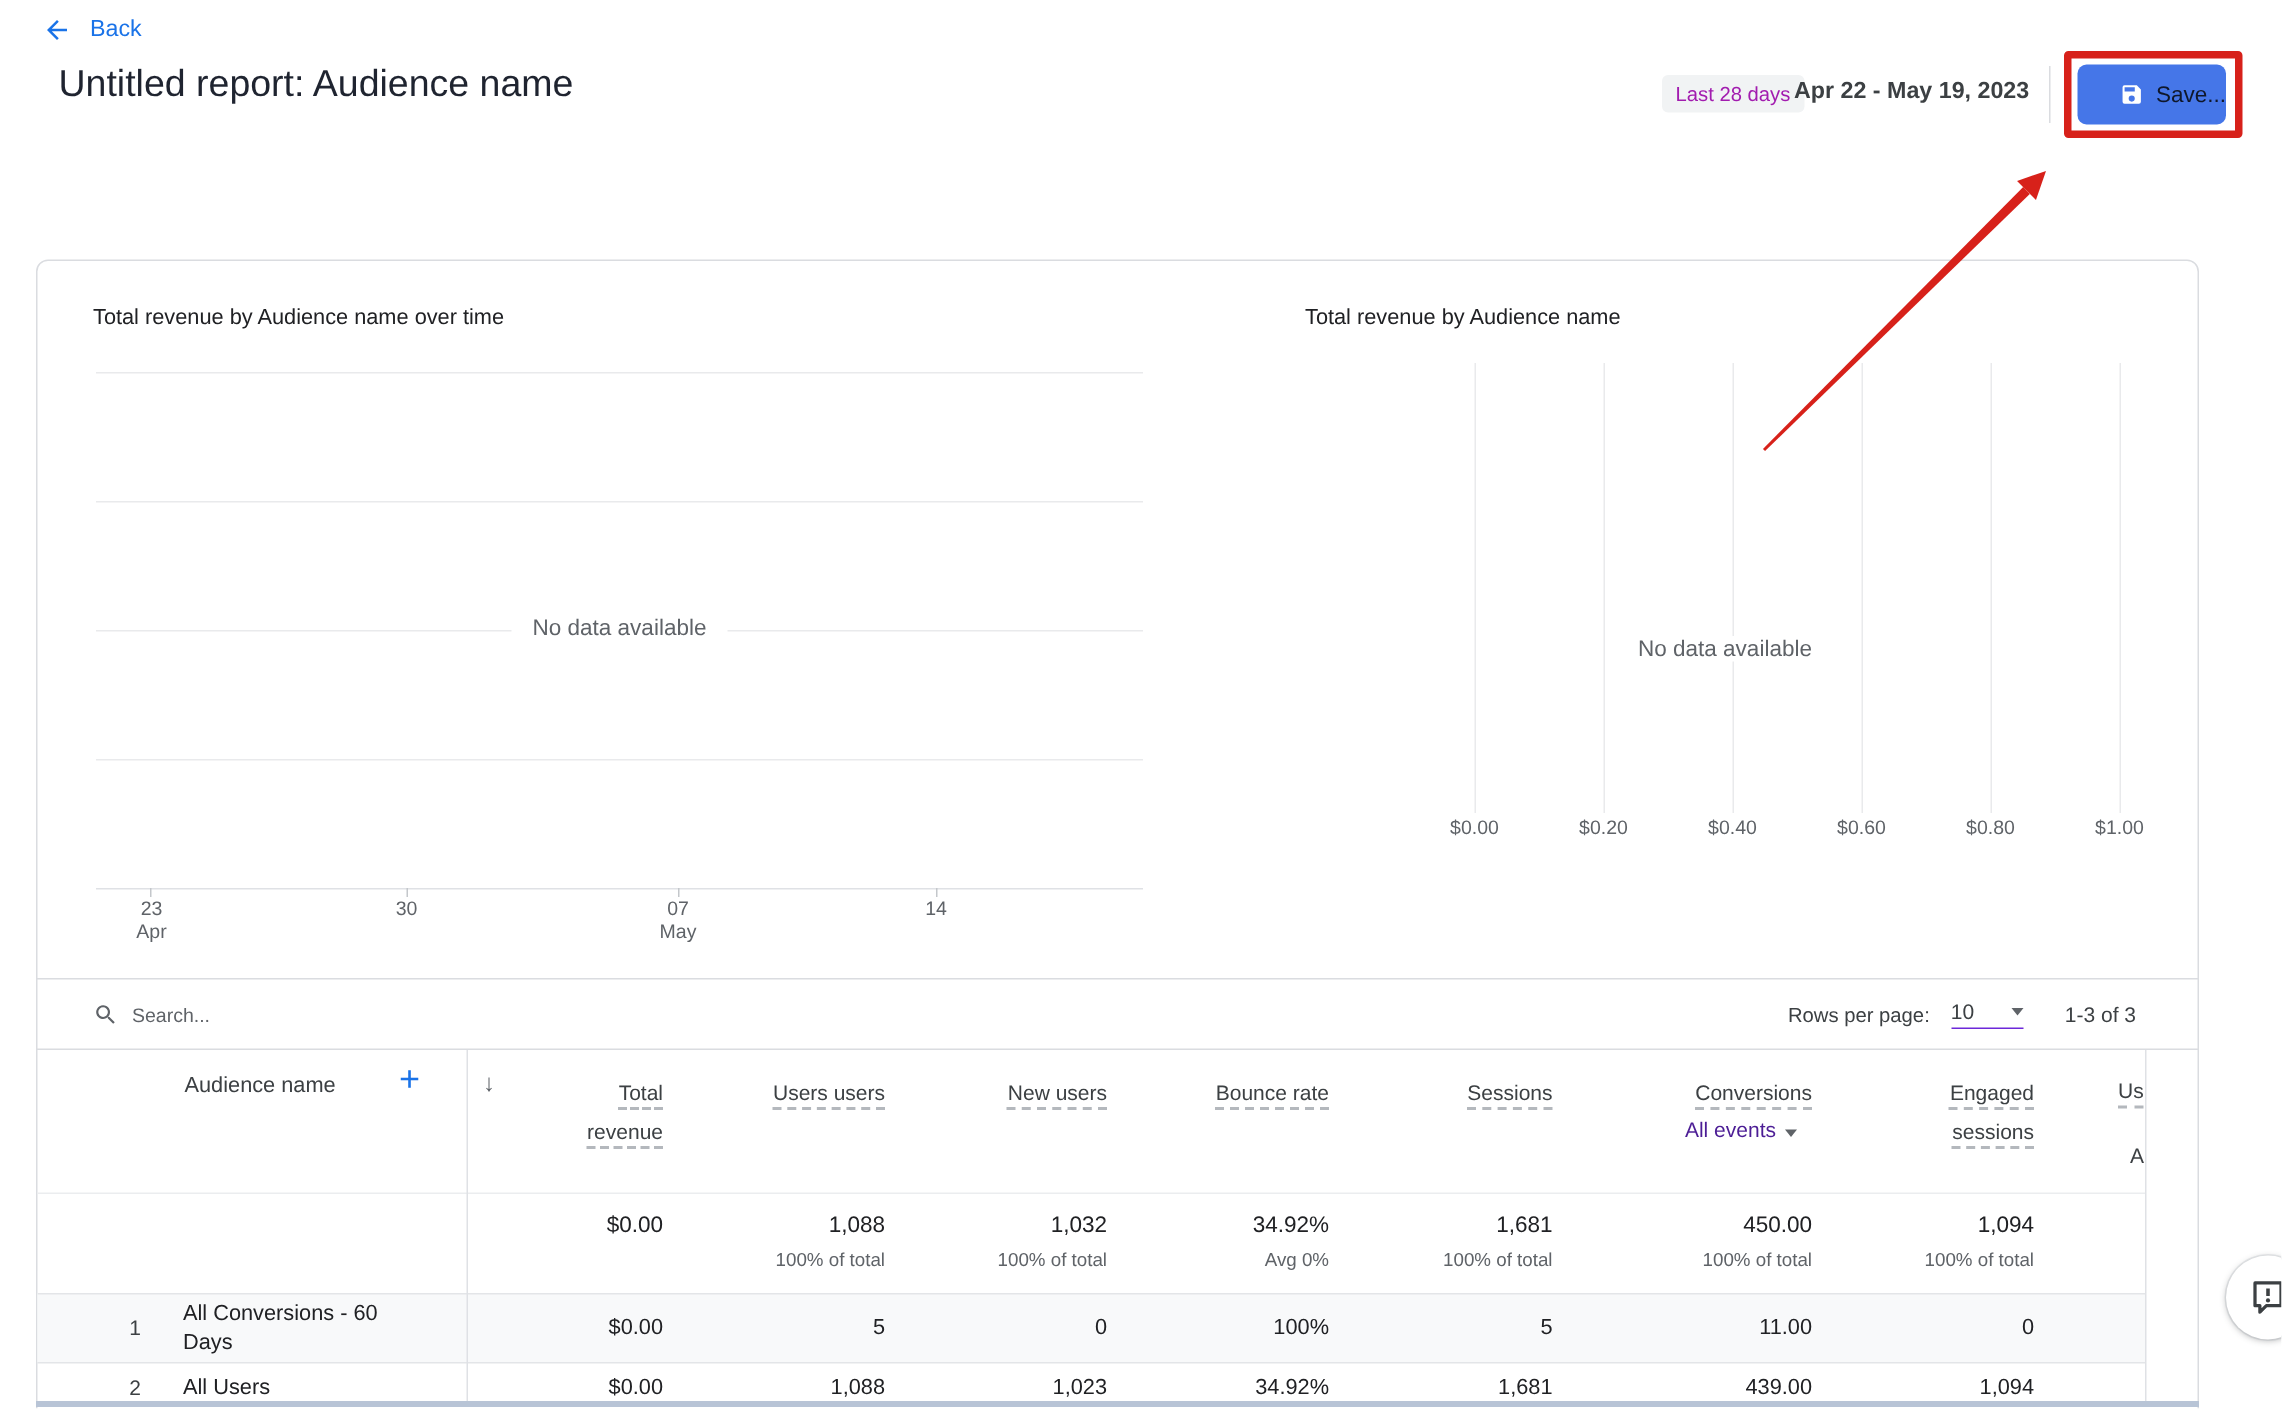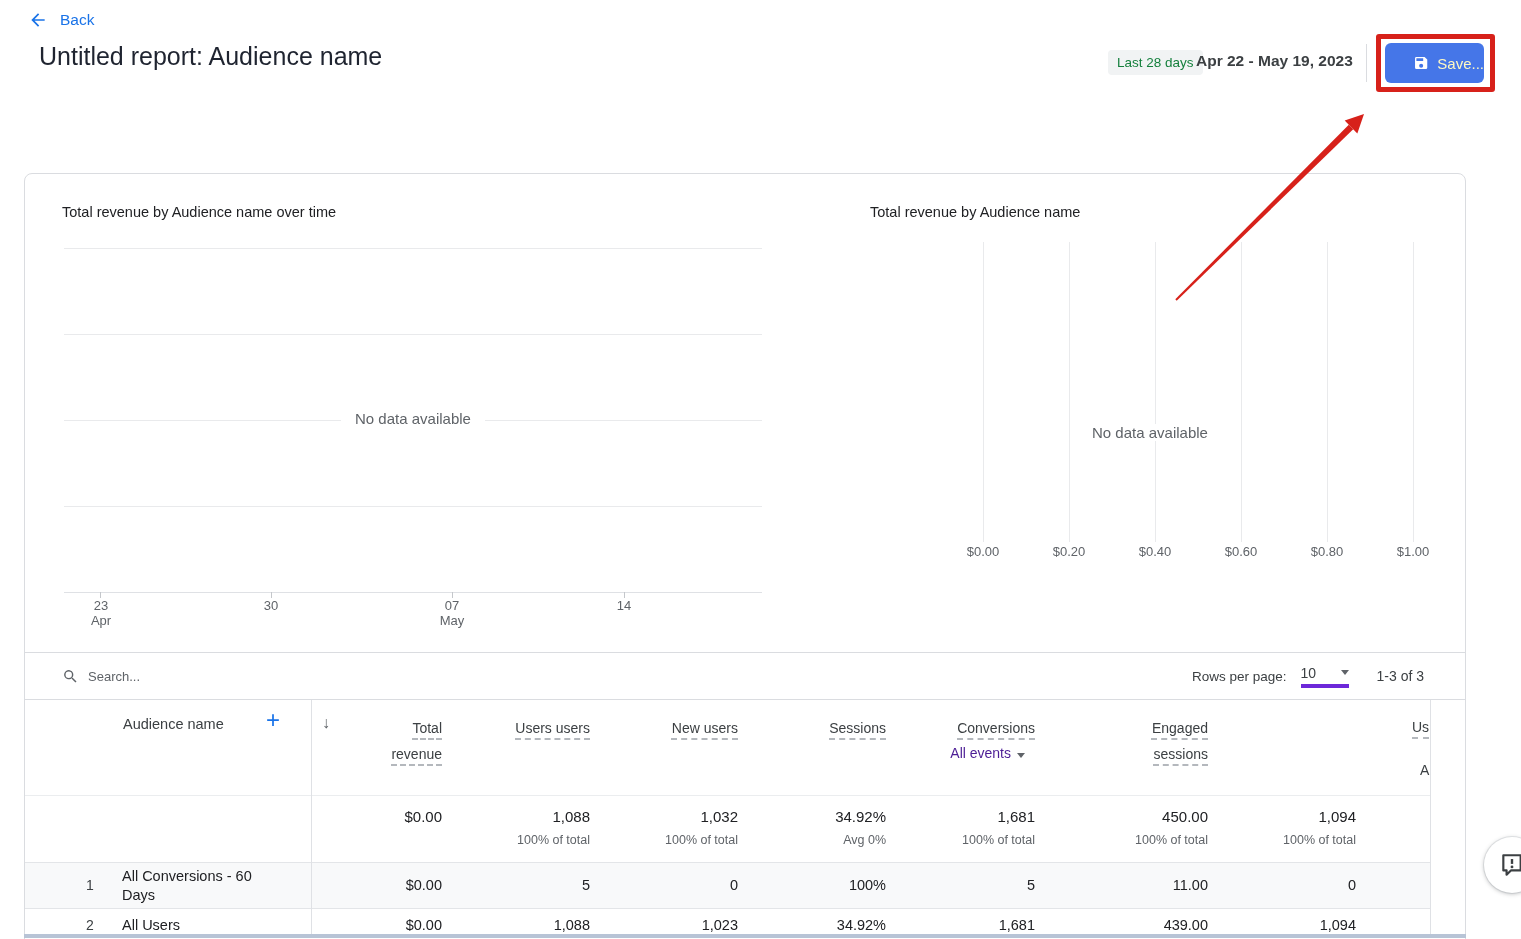--- a/index.html
+++ b/index.html
@@ -3,46 +3,46 @@
 <meta charset="utf-8">
 <style>
   * { margin:0; padding:0; box-sizing:border-box; }
   body { background:#fff; font-family:"Liberation Sans", sans-serif; }
   .screen { position:relative; width:1521px; height:939px; background:#fff; overflow:hidden; }
   .abs { position:absolute; }
 
   
   .back-row { left:28px; top:10px; display:flex; align-items:center; gap:12px; color:#1a73e8; font-size:15.5px; font-weight:500; cursor:pointer; }
   .page-title { left:39px; top:42px; font-size:25px; color:#1f2430; }
-  .date-chip { left:1108px; top:50px; background:#f1f3f4; color:#15803d; font-size:13.5px; padding:5px 9px; border-radius:4px; }
+  .date-chip { left:1108px; top:50px; background:#f1f3f4; color:#a21caf; font-size:13.5px; padding:5px 9px; border-radius:4px; }
   .date-range { left:1196px; top:52px; font-size:15.5px; font-weight:700; color:#3c4043; }
   .vdiv-top { left:1366px; top:44px; width:1px; height:38px; background:#dadce0; }
   .red-box { left:1376px; top:34px; width:119px; height:58px; border:5px solid #d7211a; border-radius:3px; z-index:30; pointer-events:none; }
-  .save-btn { left:1385px; top:43px; width:99px; height:40px; background:#4576e8; border-radius:6px; display:flex; align-items:center; justify-content:center; gap:8px; color:#fef9c3; font-size:15px; font-weight:500; cursor:pointer; z-index:20;padding-left:28px; }
+  .save-btn { left:1385px; top:43px; width:99px; height:40px; background:#4576e8; border-radius:6px; display:flex; align-items:center; justify-content:center; gap:8px; color:#0f172a; font-size:15px; font-weight:500; cursor:pointer; z-index:20;padding-left:28px; }
   .annot-svg { left:0; top:0; width:1521px; height:939px; z-index:40; pointer-events:none; }
 
   
   .card { left:24px; top:173px; width:1442px; height:790px; border:1px solid #dadce0; border-radius:8px; background:#fff; }
 
   
   .chart-title { font-size:14.5px; font-weight:500; color:#202124; }
   .hline { height:1px; background:#e9eaec; }
   .vline { width:1px; background:#e9eaec; }
   .axisline { height:1px; background:#dfe1e5; }
   .nodata-wrap { text-align:center; }
   .nodata-wrap span { background:#fff; padding:0 14px; font-size:15px; color:#5f6368; }
   .tick { width:1px; height:6px; background:#c4c7cb; }
   .xlab { font-size:13px; color:#5f6368; text-align:center; line-height:15px; }
 
   
   .toolbar-line { height:1px; background:#dadce0; }
   .search-input { border:none; outline:none; font-size:13px; color:#14532d; background:transparent; font-family:"Liberation Sans", sans-serif; }
   .search-input::placeholder { color:#5f6368; opacity:1; }
   .pager { display:flex; align-items:center; justify-content:flex-end; font-size:13.5px; color:#3c4043; }
-  .rpp-select { display:inline-flex; align-items:center; justify-content:space-between; width:48px; border-bottom:4px solid #6d28d9; padding-bottom:3px; margin:0 28px 0 14px; font-size:14px; cursor:pointer; }
+  .rpp-select { display:inline-flex; align-items:center; justify-content:space-between; width:48px; border-bottom:1px solid #6d28d9; padding-bottom:3px; margin:0 28px 0 14px; font-size:14px; cursor:pointer; }
   .caret { width:0; height:0; border-left:4px solid transparent; border-right:4px solid transparent; border-top:5px solid #5f6368; display:inline-block; }
   .pager-range { font-size:14px; }
 
   
   .row1-bg { left:25px; top:862px; width:1405px; height:46px; background:#f8f9fa; }
   .tb-border { left:25px; width:1405px; height:1px; background:#e3e5e8; }
   .tb-border-light { left:25px; width:1405px; height:1px; background:#ebedef; }
   .tb-vdiv { width:1px; background:#dfe1e5; }
   .scrollbar-line { left:24px; top:934px; width:1442px; height:4px; background:#b8c4d6; z-index:10; }
 
@@ -172,20 +172,21 @@
   <div class="abs scrollbar-line"></div>
 
   <div class="abs dim-header">Audience name</div>
   <div class="abs add-btn">+</div>
   <div class="abs sort-arrow">↓</div>
 
   <div class="abs mgrid hgrid">
     <div class="hcell"><span class="hlabel wrap-62">Total revenue</span></div>
     <div class="hcell"><span class="hlabel">Users users</span></div>
     <div class="hcell"><span class="hlabel">New users</span></div>
+    <div class="hcell"><span class="hlabel">Bounce rate</span></div>
     <div class="hcell"><span class="hlabel">Sessions</span></div>
     <div class="hcell">
       <span class="hlabel">Conversions</span>
       <div class="hsub"><span>All events</span><i class="caret"></i></div>
     </div>
     <div class="hcell"><span class="hlabel wrap-70">Engaged sessions</span></div>
   </div>
   <div class="abs clipbox" style="left:1412px; top:714px; width:19px; height:28px;">
     <span class="hlabel" style="font-size:14px; color:#3c4043; line-height:26px;">Us</span>
   </div>

